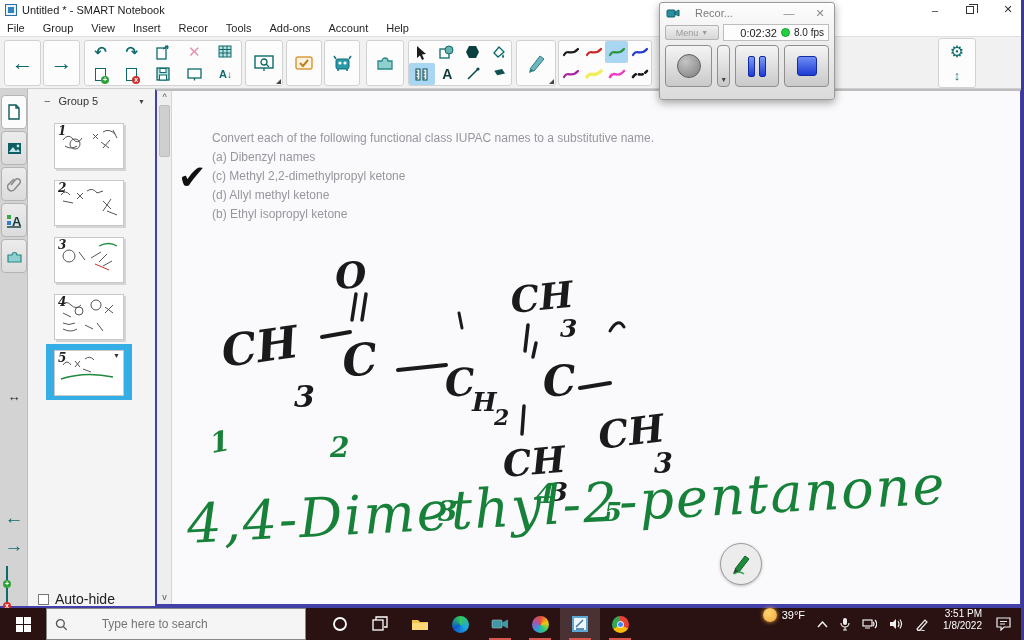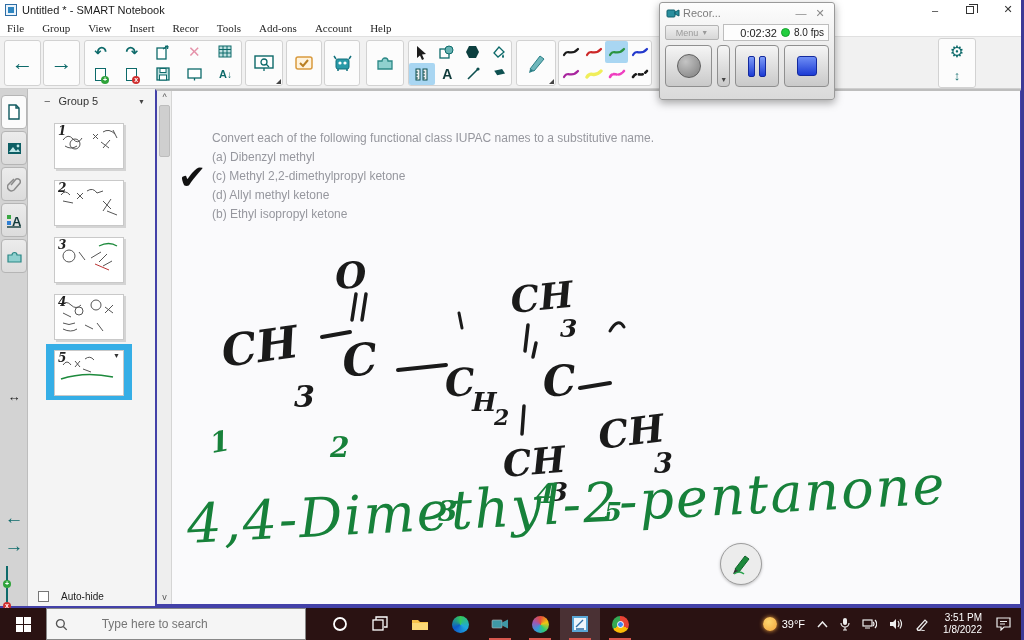--- a/index.html
+++ b/index.html
@@ -9,37 +9,37 @@
 
   
   .titlebar { position:absolute; left:0; top:0; width:100%; height:19px; background:#ffffff; display:flex; align-items:center; padding-left:5px; font-size:11px; color:#1b1b1b; }
   .app-icon { width:12px; height:12px; border:1px solid #2e6da4; background:#eaf3fb; margin-right:5px; position:relative; }
   .app-icon::after { content:""; position:absolute; left:2px; top:2px; width:6px; height:6px; background:#2e86c1; }
   .win-btn { position:absolute; top:0; width:30px; height:19px; display:flex; align-items:center; justify-content:center; font-size:11px; color:#333; }
   .restore-glyph { width:8px; height:8px; border:1px solid #333; position:relative; }
   .restore-glyph::after { content:""; position:absolute; left:2px; top:-3px; width:8px; height:8px; border:1px solid #333; border-left:none; border-bottom:none; }
 
   
-  .menubar { position:absolute; left:0; top:19px; width:100%; height:17px; background:#ffffff; display:flex; align-items:center; gap:18px; padding-left:7px; font-size:11px; color:#262626;font-family:Liberation Serif, serif; }
+  .menubar { position:absolute; left:0; top:19px; width:100%; height:17px; background:#ffffff; display:flex; align-items:center; gap:18px; padding-left:7px; font-size:11px; color:#262626; }
 
   
   .toolbar { position:absolute; left:0; top:36px; width:100%; height:53px; background:#f1f1f1; border-top:1px solid #e0e0e0; border-bottom:1px solid #cfcfcf; }
   .tb-btn { position:absolute; background:#fcfcfc; border:1px solid #d2d2d2; border-radius:3px; display:flex; align-items:center; justify-content:center; }
   .tb-group { position:absolute; background:#fcfcfc; border:1px solid #d2d2d2; border-radius:3px; display:grid; }
   .cell { display:flex; align-items:center; justify-content:center; }
   .cell.sel, .tb-btn.sel { background:#a9d6f2; border-radius:2px; }
   .nav-arrow { font-size:22px; font-weight:bold; color:#0d6a6a; line-height:1; }
   .glyph-teal { color:#0d6a6a; font-weight:bold; }
   .corner { position:absolute; right:1px; bottom:1px; width:0; height:0; border-left:5px solid transparent; border-bottom:5px solid #444; }
   .mini-page { width:11px; height:13px; background:#fff; border:1px solid #0d6a6a; position:relative; }
   .badge { position:absolute; right:-4px; bottom:-4px; width:8px; height:8px; border-radius:50%; color:#fff; font-size:7px; line-height:8px; text-align:center; font-weight:bold; }
 
   
   .recorder { position:absolute; left:659px; top:2px; width:176px; height:98px; background:linear-gradient(#fdfdfd,#dadada); border:1px solid #9a9a9a; border-radius:3px; box-shadow:0 3px 8px rgba(0,0,0,.35); z-index:40; }
-  .rec-title { display:flex; align-items:center; height:20px; padding:0 6px; gap:3px; }
+  .rec-title { display:flex; align-items:center; height:20px; padding:0 6px; gap:15px; }
   .rec-title .t { font-size:11px; color:#7c7c7c; flex:1; }
   .rec-title .wbtn { font-size:11px; color:#8a8a8a; width:16px; text-align:center; }
   .rec-row2 { display:flex; align-items:center; height:19px; padding:0 5px; gap:4px; }
   .menu-btn { width:54px; height:15px; background:linear-gradient(#efefef,#d7d7d7); border:1px solid #b3b3b3; border-radius:2px; font-size:9px; color:#9a9a9a; display:flex; align-items:center; justify-content:center; gap:3px; }
   .time-box { flex:1; height:17px; background:#fdfdfd; border:1px solid #bdbdbd; display:flex; align-items:center; justify-content:flex-end; gap:4px; padding:0 4px; font-size:11px; color:#222; }
   .dot { width:9px; height:9px; border-radius:50%; background:#23cf3f; border:1px solid #14a02c; }
   .rec-row3 { display:flex; align-items:stretch; height:50px; padding:3px 5px 5px; gap:5px; }
   .rec-big { background:linear-gradient(#f5f5f5,#c9c9c9); border:1px solid #8f8f8f; border-radius:4px; display:flex; align-items:center; justify-content:center; }
   .rec-circle { width:24px; height:24px; border-radius:50%; background:radial-gradient(circle at 35% 30%,#c4c4c4,#7e7e7e); border:1px solid #5f5f5f; }
   .pause-bar { width:7px; height:21px; background:linear-gradient(#7e9cf7,#1c3bd4); border:1px solid #142a9e; border-radius:2px; }
@@ -51,21 +51,21 @@
   .tab { position:absolute; left:1px; width:26px; height:34px; background:linear-gradient(#ececec,#dcdcdc); border:1px solid #b5b5b5; border-radius:4px; display:flex; align-items:center; justify-content:center; }
   .tab.active { background:#fbfbfb; }
   .strip-glyph { position:absolute; left:0; width:28px; text-align:center; color:#0d6a6a; font-weight:bold; }
 
   .pagepanel { position:absolute; left:28px; top:0; width:127px; height:100%; background:#f4f4f4; }
   .group-hdr { position:absolute; left:0; top:4px; width:100%; height:16px; display:flex; align-items:center; font-size:11px; color:#333; }
   .thumb { position:absolute; left:26px; width:70px; height:46px; background:#fff; border:1px solid #c9c9c9; box-shadow:2px 2px 0 #d4d4d4; }
   .thumb-num { position:absolute; left:3px; top:0px; font-family:"DejaVu Serif",serif; font-style:italic; font-weight:bold; font-size:12px; color:#222; }
   .thumb-sel-wrap { position:absolute; left:18px; width:86px; height:56px; background:#35aee6; }
   .thumb svg, .thumb-sel-wrap svg { position:absolute; left:0; top:0; }
-  .autohide { position:absolute; left:10px; top:502px; display:flex; align-items:center; gap:12px; font-size:10px; color:#222; }
+  .autohide { position:absolute; left:10px; top:502px; display:flex; align-items:center; gap:6px; font-size:14px; color:#222; }
   .checkbox { width:11px; height:11px; background:#fff; border:1px solid #777; }
 
   .canvas-frame { position:absolute; left:155px; top:0; width:867px; height:517px; border:2px solid #4341a8; border-top-color:#bdbdbd; background:#f0f0f0; }
   .vscroll { position:absolute; left:0; top:0; width:15px; height:513px; background:#eeeeee; border-right:1px solid #d5d5d5; }
   .vscroll .arr { position:absolute; left:0; width:15px; height:13px; font-size:9px; color:#555; text-align:center; line-height:13px; }
   .vscroll .thumbbar { position:absolute; left:2px; top:14px; width:11px; height:52px; background:#cfcfcf; border:1px solid #bdbdbd; border-radius:2px; }
 
   .canvas { position:absolute; left:15px; top:0; width:848px; height:513px; background:#fafafc; overflow:hidden; }
   .question { position:absolute; left:40px; top:38px; font-size:12px; line-height:19px; color:#96979e; }
   .ink-svg { position:absolute; left:0; top:0; }
@@ -77,21 +77,21 @@
   
   .taskbar { position:absolute; left:0; top:608px; width:100%; height:32px; background:#2a1212; display:flex; align-items:center; }
   .start { width:46px; height:32px; display:flex; align-items:center; justify-content:center; }
   .winlogo { display:grid; grid-template-columns:7px 7px; grid-template-rows:7px 7px; gap:1px; }
   .winlogo span { background:#fff; }
   .searchbox { width:260px; height:32px; background:#f5f5f5; border:1px solid #888; display:flex; align-items:center; padding:0 8px; gap:8px; }
   .searchbox input { border:none; outline:none; background:transparent; font-size:12px; color:#444; width:200px; font-family:"Liberation Sans",sans-serif;margin-left:26px; }
   .tb-icon { width:40px; height:32px; display:flex; align-items:center; justify-content:center; position:relative; }
   .tb-icon.active { background:#4a3134; }
   .runline { position:absolute; bottom:0; left:9px; width:22px; height:2px; background:#d8574e; }
-  .tray { margin-left:auto; display:flex; align-items:center; height:32px; }
+  .tray { margin-left:auto; display:flex; align-items:flex-start; height:32px; }
   .tray-item { height:32px; display:flex; align-items:center; justify-content:center; padding:0 6px; color:#eee; }
   .clock { font-size:10px; color:#fff; text-align:right; line-height:12px; padding:0 8px; }
   .weather { display:flex; align-items:center; gap:5px; color:#fff; font-size:11px; padding:0 6px; }
   .sun { width:14px; height:14px; border-radius:50%; background:radial-gradient(circle at 40% 35%,#ffd76e,#f3a33c); box-shadow:0 0 4px #f3a33c; }
 </style>
 </head>
 <body>
 
 <div class="screen">
 
@@ -469,21 +469,21 @@
     <div class="canvas-frame">
       <div class="vscroll">
         <span class="arr" style="top:0;">^</span>
         <span class="thumbbar"></span>
         <span class="arr" style="bottom:0;">v</span>
       </div>
 
       <div class="canvas">
         <div class="question">
           <div>Convert each of the following functional class IUPAC names to a substitutive name.</div>
-          <div>(a) Dibenzyl methyl</div>
+          <div>(a) Dibenzyl names</div>
           <div>(c) Methyl 2,2-dimethylpropyl ketone</div>
           <div>(d) Allyl methyl ketone</div>
           <div>(b) Ethyl isopropyl ketone</div>
         </div>
 
         <svg class="ink-svg" width="848" height="513" viewBox="0 0 848 513">
 
           <text x="6" y="98" font-size="34" font-weight="bold" fill="#111">✔</text>
 
           <text class="ink-lg" font-size="44" x="52" y="276" transform="rotate(-8 52 276)">CH</text>

